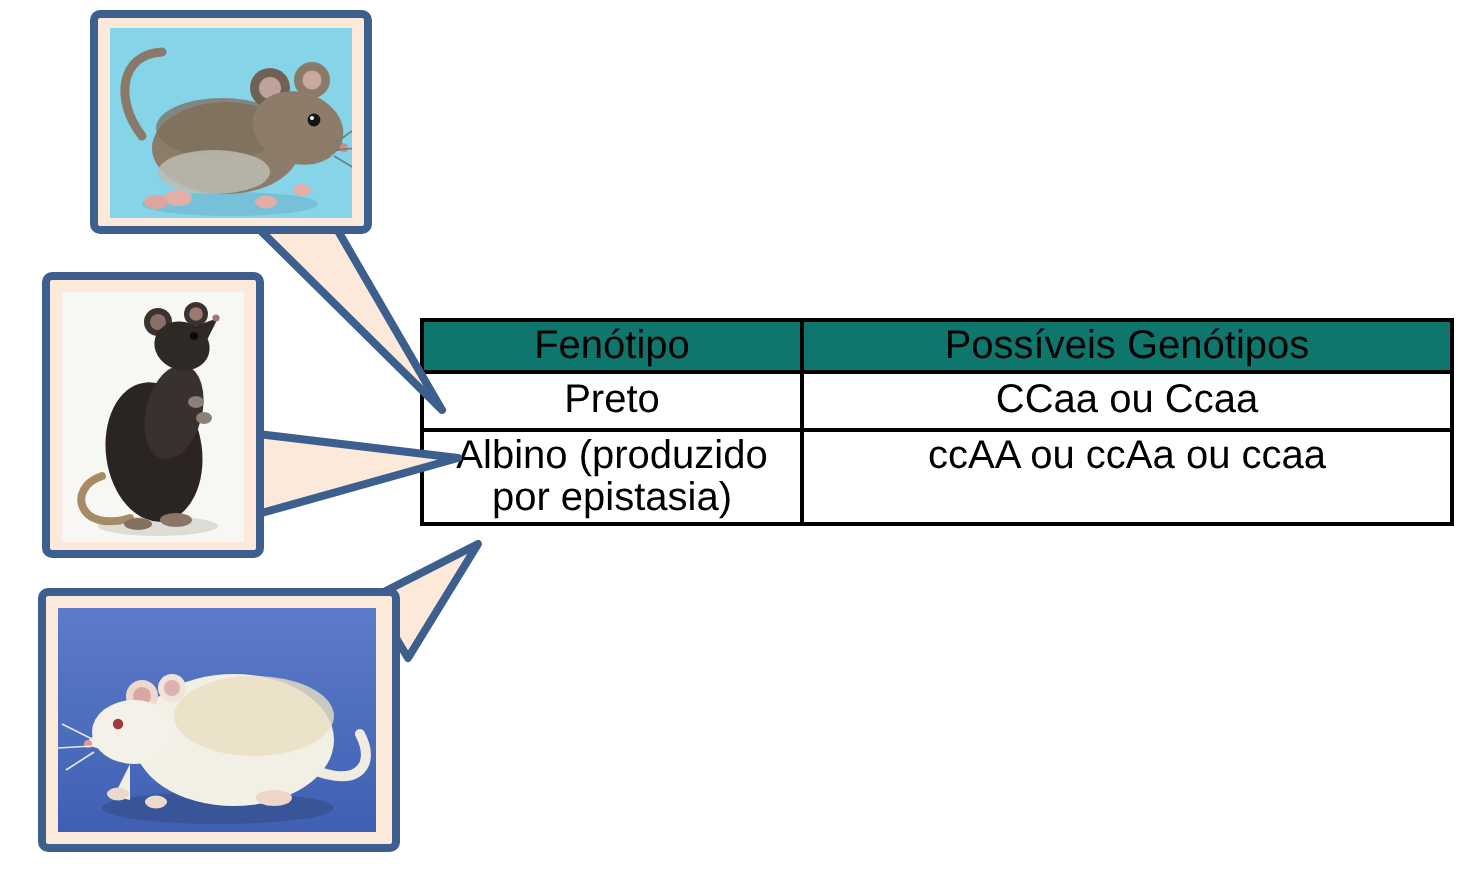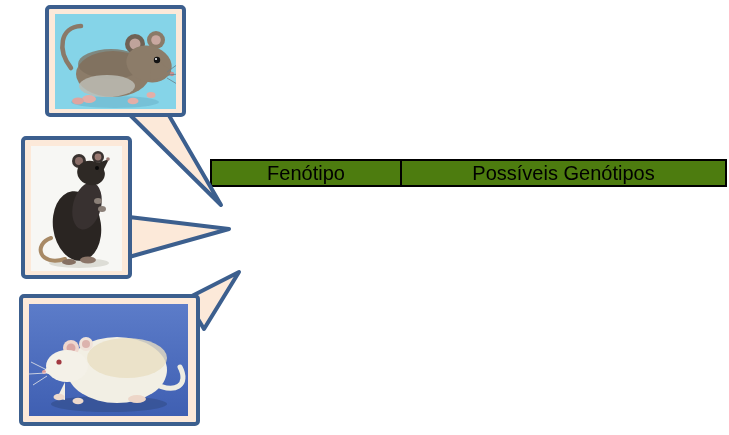--- a/index.html
+++ b/index.html
@@ -11,21 +11,21 @@
   
   .table-wrap { position:absolute; left:210px; top:159px; z-index:1; }
   table.genetics {
     border-collapse:collapse; table-layout:fixed; width:515px;
     font-size:20px; line-height:1.05; color:#000;
   }
   table.genetics th, table.genetics td {
     border:2px solid #000; text-align:center; padding:1px 2px;
     font-weight:400; overflow:hidden;
   }
-  table.genetics th { background:#4d7c0f; height:22px; }
+  table.genetics th { background:#0f766e; height:22px; }
   tr.r1 td { height:22px; vertical-align:middle; }
   tr.r2 td { height:25px; vertical-align:middle; }
   tr.r3 td { height:39px; vertical-align:top; padding-top:2px; }
   .misspell {
     text-decoration-line:underline; text-decoration-style:wavy;
     text-decoration-color:#D2372B; text-decoration-thickness:1px;
     text-underline-offset:2px;
   }
 
   
@@ -43,20 +43,28 @@
           <col style="width:190px">
           <col style="width:325px">
         </colgroup>
       <thead>
         <tr>
           <th>Fenótipo</th>
           <th>Possíveis Genótipos</th>
         </tr>
       </thead>
       <tbody>
+        <tr class="r2">
+          <td>Preto</td>
+          <td>CCaa ou Ccaa</td>
+        </tr>
+        <tr class="r3">
+          <td>Albino (produzido por epistasia)</td>
+          <td>ccAA ou ccAa ou ccaa</td>
+        </tr>
       </tbody>
     </table>
   </div>
 
   <svg class="callout-layer" width="729" height="435" viewBox="0 0 729 435">
     <defs>
       <clipPath id="clip-agouti">
           <rect x="55" y="14" width="121" height="95"></rect>
         </clipPath>
       <clipPath id="clip-black">

